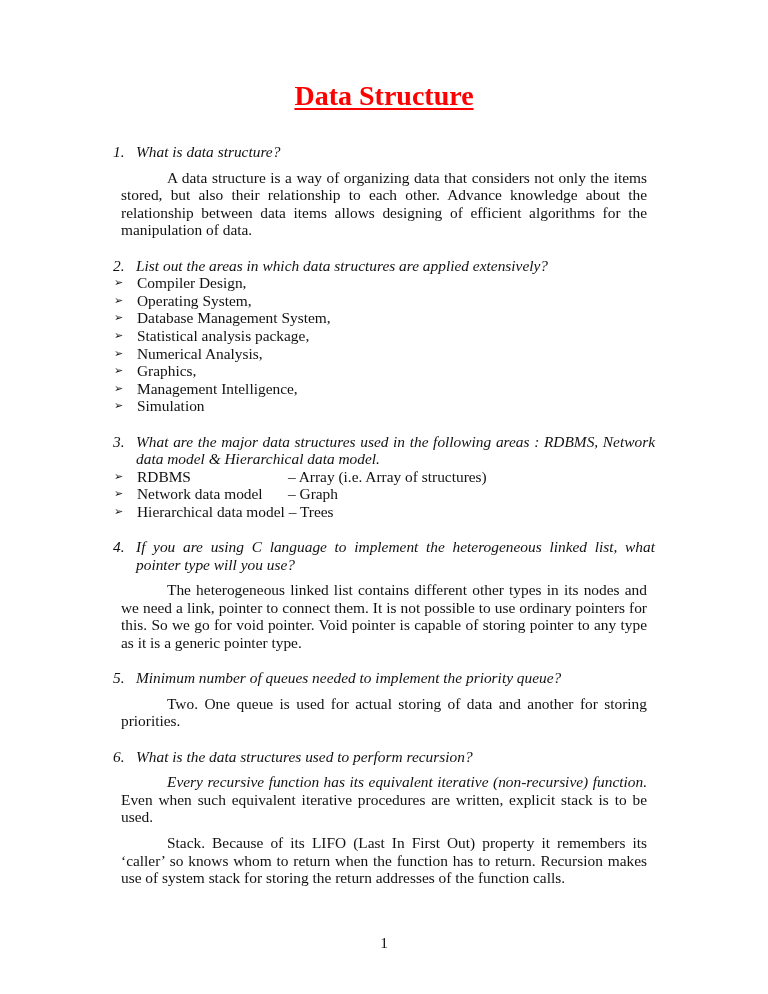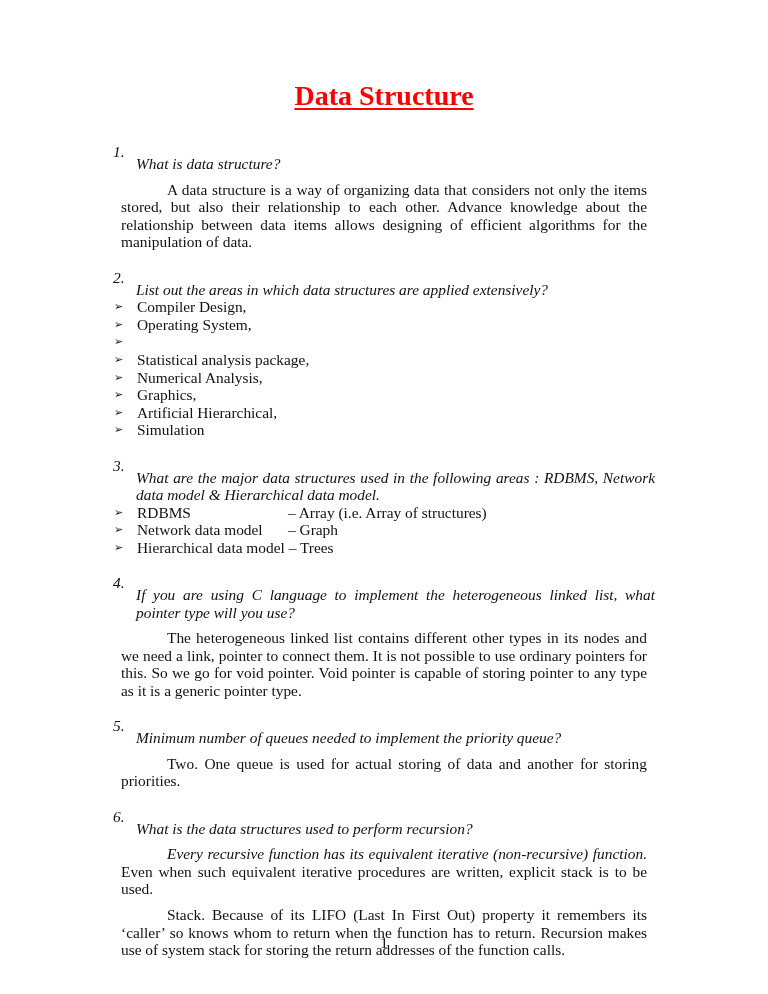--- a/index.html
+++ b/index.html
@@ -48,21 +48,20 @@
       font-style: italic;
       display: flex;
     }
     .q .num {
       width: 23px;
       flex: 0 0 23px;
     }
     .q .qtext {
       flex: 1;
       text-align: justify;
-      margin-top: 12px;
     }
     .ans {
       text-align: justify;
       text-indent: 46px;
       margin: 8px;
     }
     .ans.italic-lead .em {
       font-style: italic;
     }
     .section {
@@ -123,36 +122,37 @@
         <li>
             <span class="bullet">➢</span>
             <span>Compiler Design,</span>
           </li>
         <li>
             <span class="bullet">➢</span>
             <span>Operating System,</span>
           </li>
         <li>
             <span class="bullet">➢</span>
+            <span>Database Management System,</span>
           </li>
         <li>
             <span class="bullet">➢</span>
             <span>Statistical analysis package,</span>
           </li>
         <li>
             <span class="bullet">➢</span>
             <span>Numerical Analysis,</span>
           </li>
         <li>
             <span class="bullet">➢</span>
             <span>Graphics,</span>
           </li>
         <li>
             <span class="bullet">➢</span>
-            <span>Artificial Hierarchical,</span>
+            <span>Management Intelligence,</span>
           </li>
         <li>
             <span class="bullet">➢</span>
             <span>Simulation</span>
           </li>
       </ul>
     </div>
 
     <div class="section">
       <div class="q">

